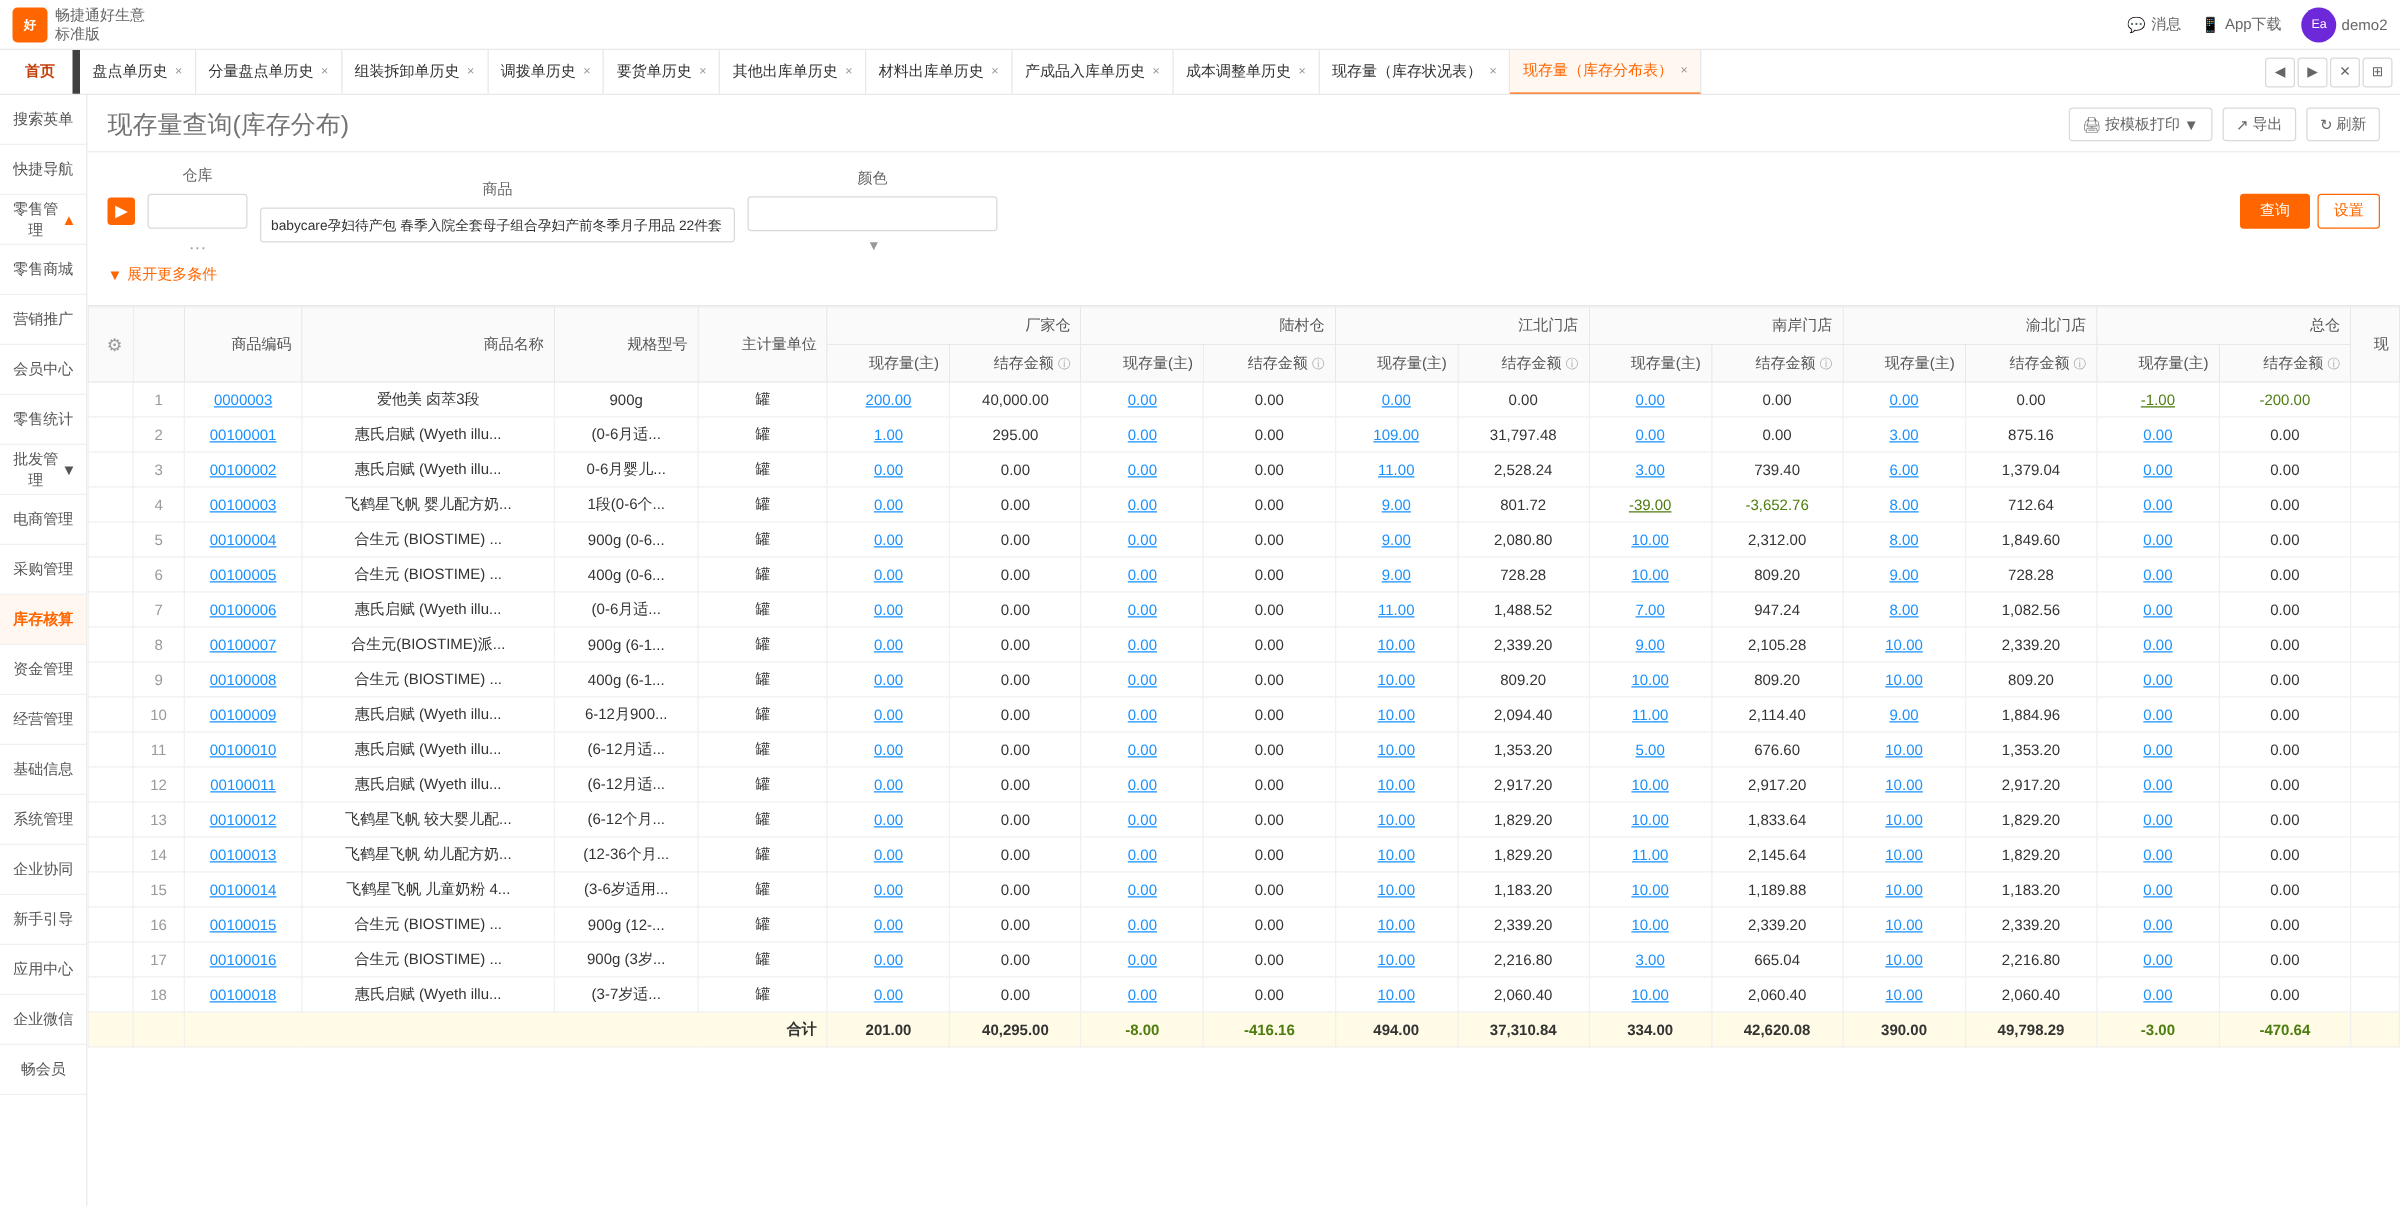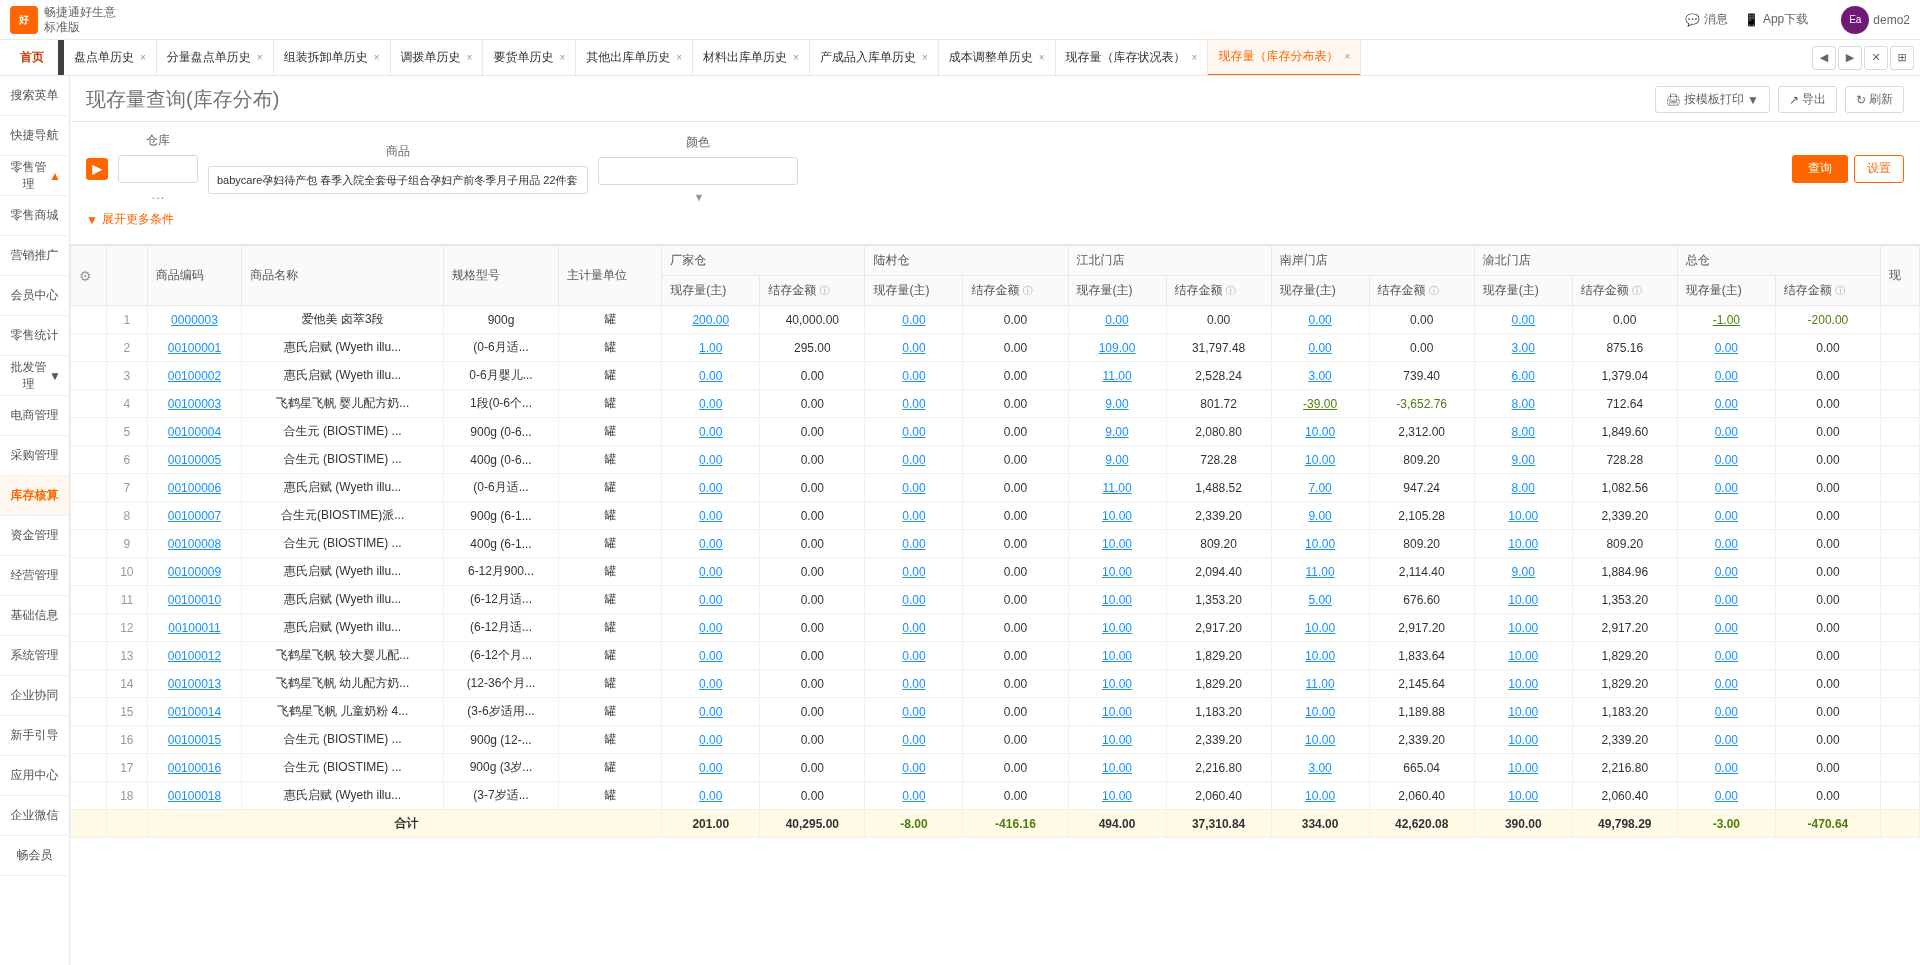--- a/index.html
+++ b/index.html
@@ -27,23 +27,23 @@
       display: flex; align-items: center; justify-content: center;
       color: #fff; font-size: 10px; font-weight: bold;
     }
     .logo-text { font-size: 11px; color: #666; line-height: 1.2; }
     .top-right {
       display: flex; align-items: center; gap: 16px; color: #666;
     }
     .top-right-item { display: flex; align-items: center; gap: 4px; cursor: pointer; }
     .avatar {
       width: 28px; height: 28px; border-radius: 50%;
-      background: #701a75; overflow: hidden;
+      background: #6d28d9; overflow: hidden;
       display: flex; align-items: center; justify-content: center;
-      font-size: 10px; color: #fff; margin-left: 17px;
+      font-size: 10px; color: #fff;
     }
 
     
     .nav-tabs {
       height: 36px;
       background: #fff;
       border-bottom: 1px solid #e8e8e8;
       display: flex;
       align-items: center;
       padding: 0 6px;
@@ -211,21 +211,21 @@
       margin: 0;
     }
     table {
       width: 100%; border-collapse: collapse;
       min-width: 1600px;
     }
     thead tr th {
       background: #fafafa;
       border: 1px solid #e8e8e8;
       padding: 6px 8px;
-      text-align: left;
+      text-align: right;
       font-weight: normal;
       color: #555;
       white-space: nowrap;
       position: sticky; top: 0; z-index: 10;
     }
     thead tr:first-child th {
       background: #fafafa;
     }
     tbody tr td {
       border: 1px solid #f0f0f0;
@@ -240,21 +240,21 @@
     }
     .row-num { color: #999; }
     .cell-link { color: #1890ff; text-decoration: underline; cursor: pointer; }
     .cell-negative { color: #4d7c0f; }
     .col-settings-icon {
       color: #999; cursor: pointer; font-size: 14px;
     }
     .th-info { color: #aaa; font-size: 10px; cursor: pointer; }
 
     
-    .summary-label { text-align: center; padding-left: 12px; }
+    .summary-label { text-align: right; padding-left: 12px; }
 
     
     .table-container::-webkit-scrollbar { width: 6px; height: 6px; }
     .table-container::-webkit-scrollbar-thumb { background: #ccc; border-radius: 3px; }
     .table-container::-webkit-scrollbar-track { background: #f5f5f5; }
 
     .nav-tab-group { display: flex; align-items: center; overflow: hidden; flex: 1; }
   </style>
 </head>
 <body>

